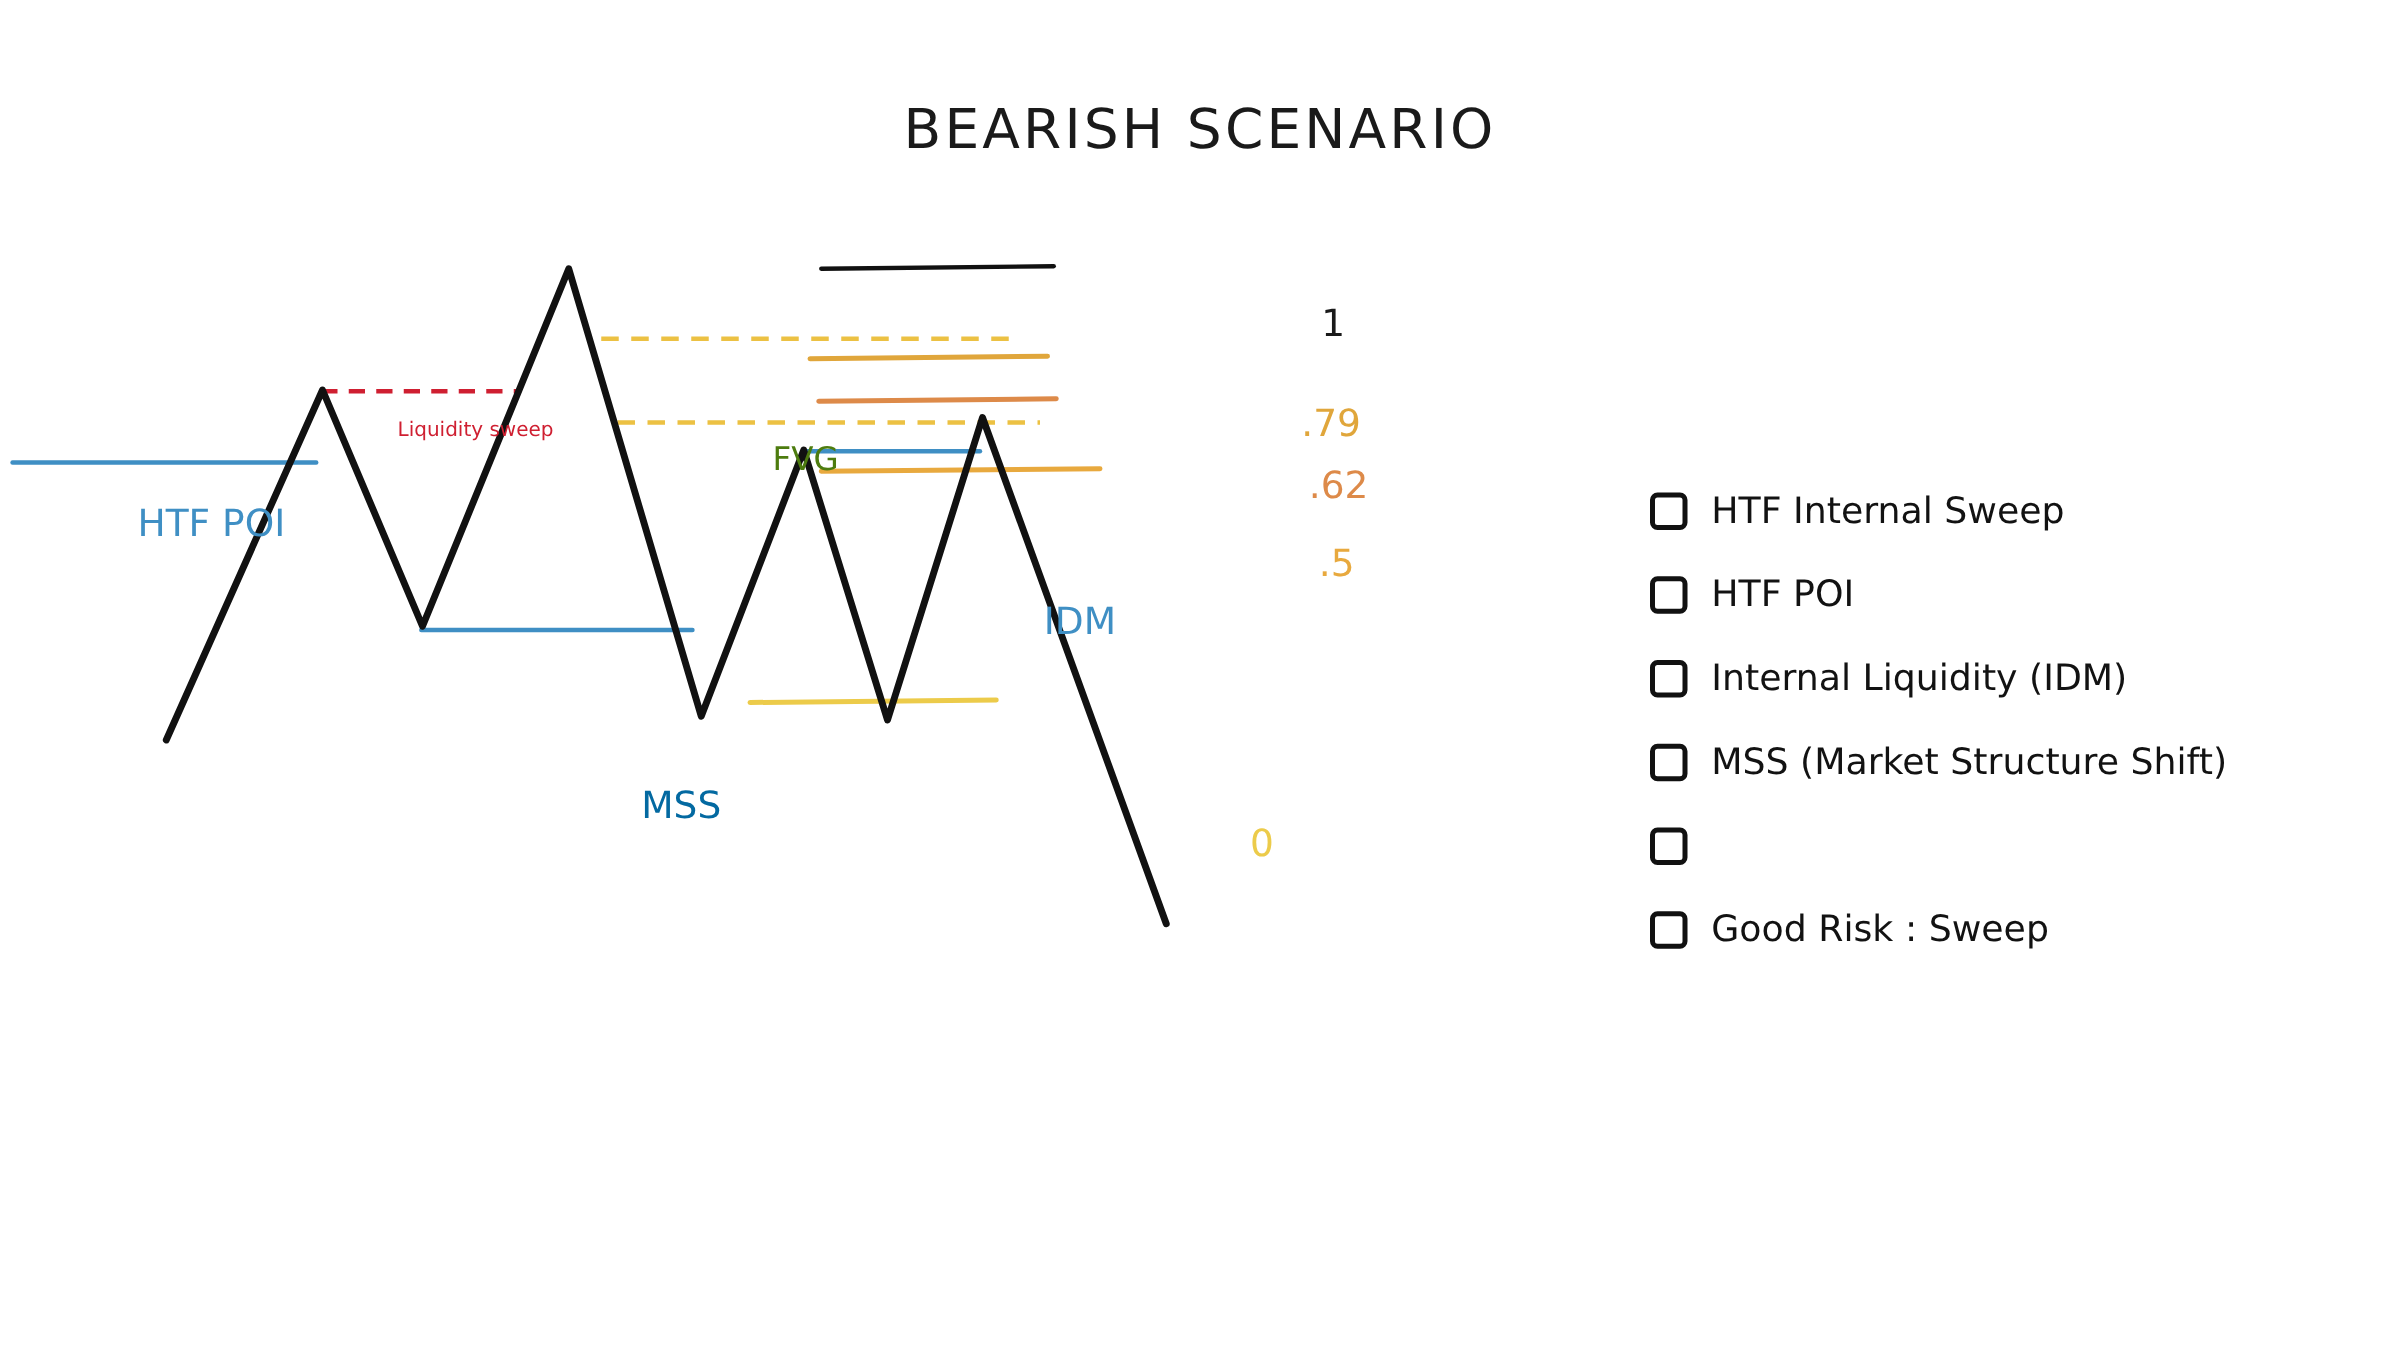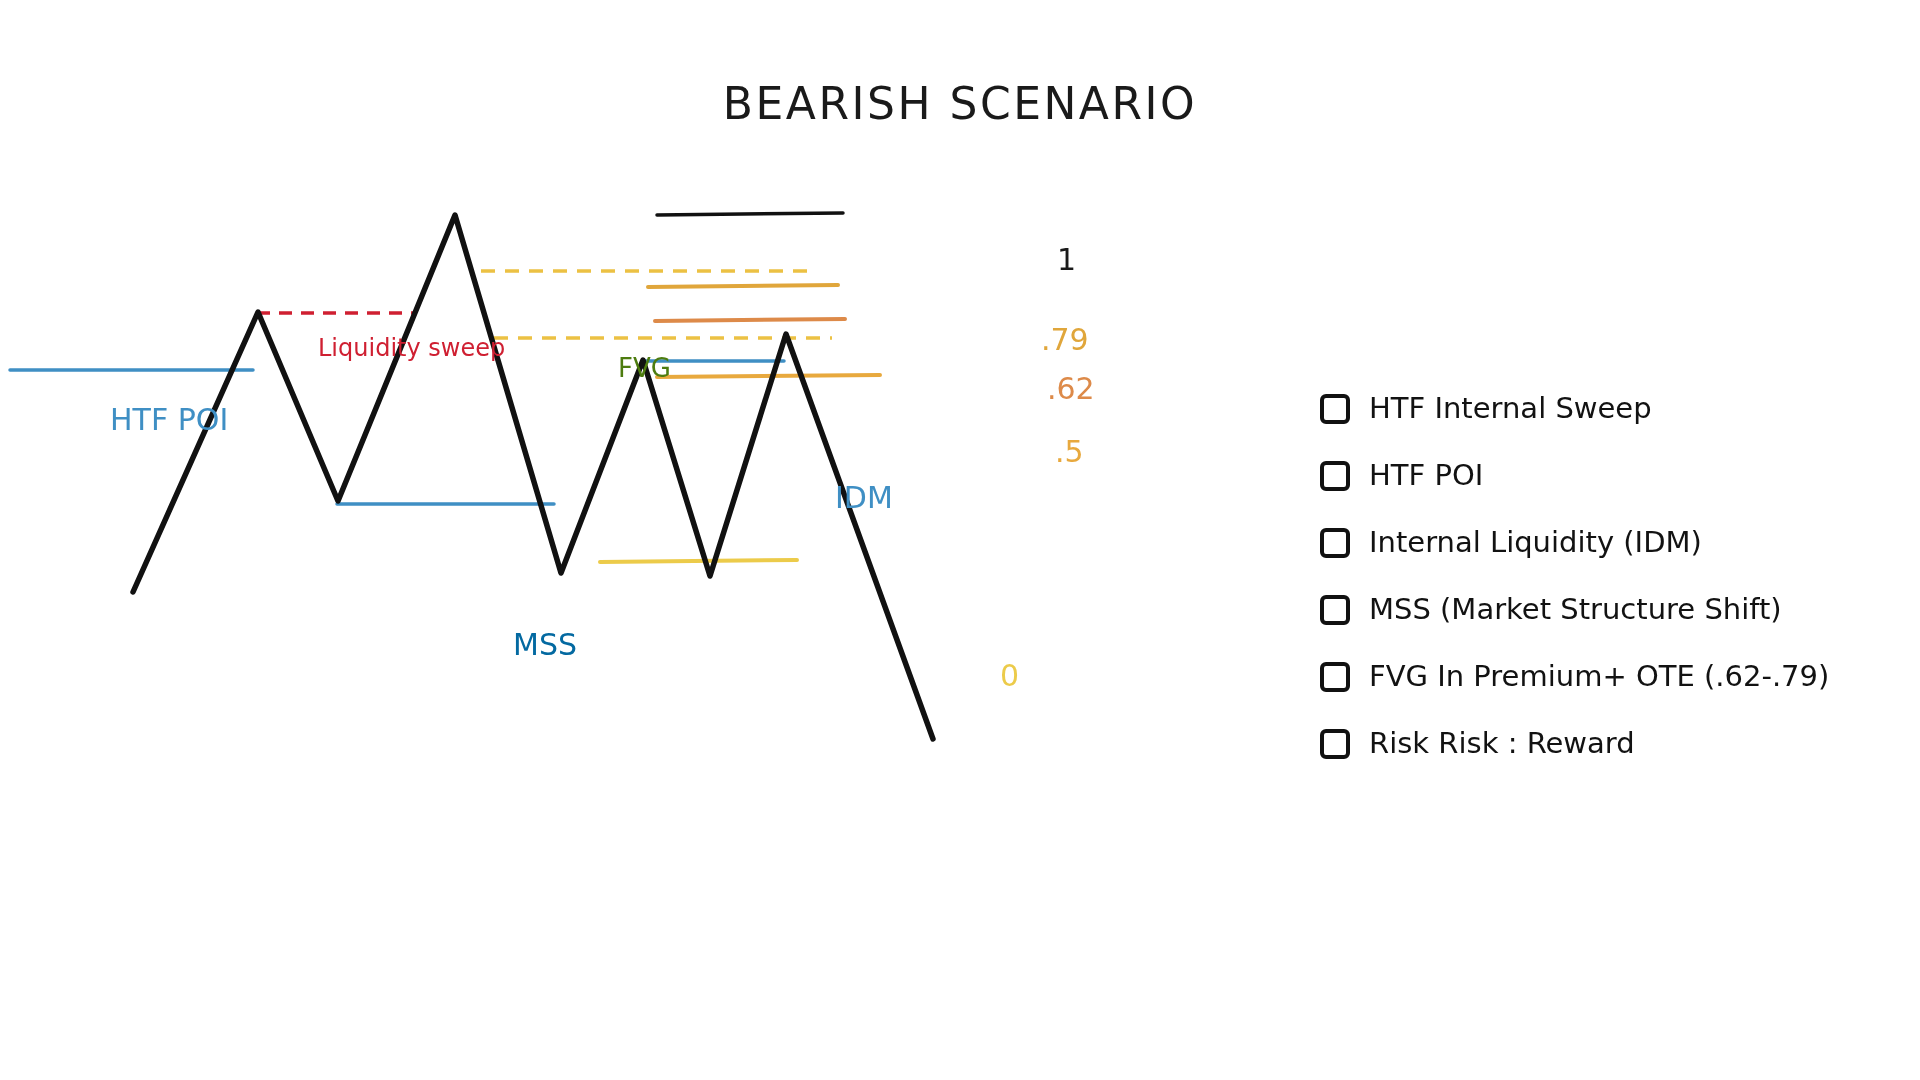--- a/index.html
+++ b/index.html
@@ -55,21 +55,21 @@
   }
   .annot-htf-poi {
     left: 110px;
     top: 405px;
     font-size: 30px;
     color: #3f8fc4;
   }
   .annot-liq-sweep {
     left: 318px;
     top: 336px;
-    font-size: 24px;
+    font-size: 16px;
     color: #cf1f31;
   }
   .annot-fvg {
     left: 618px;
     top: 355px;
     font-size: 26px;
     color: #4d7c0f;
   }
   .annot-mss {
     left: 513px;
@@ -185,21 +185,20 @@
     <div class="check-row">
       <span class="check-box"></span>
       <span class="check-label">Internal Liquidity (IDM)</span>
     </div>
     <div class="check-row">
       <span class="check-box"></span>
       <span class="check-label">MSS (Market Structure Shift)</span>
     </div>
     <div class="check-row">
       <span class="check-box"></span>
-      <span class="check-label">FVG In Premium+ OTE (.62-.79)</span>
-    </div>
-    <div class="check-row">
-      <span class="check-box"></span>
-      <span class="check-label">Risk Risk : Reward</span>
+    </div>
+    <div class="check-row">
+      <span class="check-box"></span>
+      <span class="check-label">Good Risk : Sweep</span>
     </div>
   </div>
 
 </div>
 
 </body></html>

